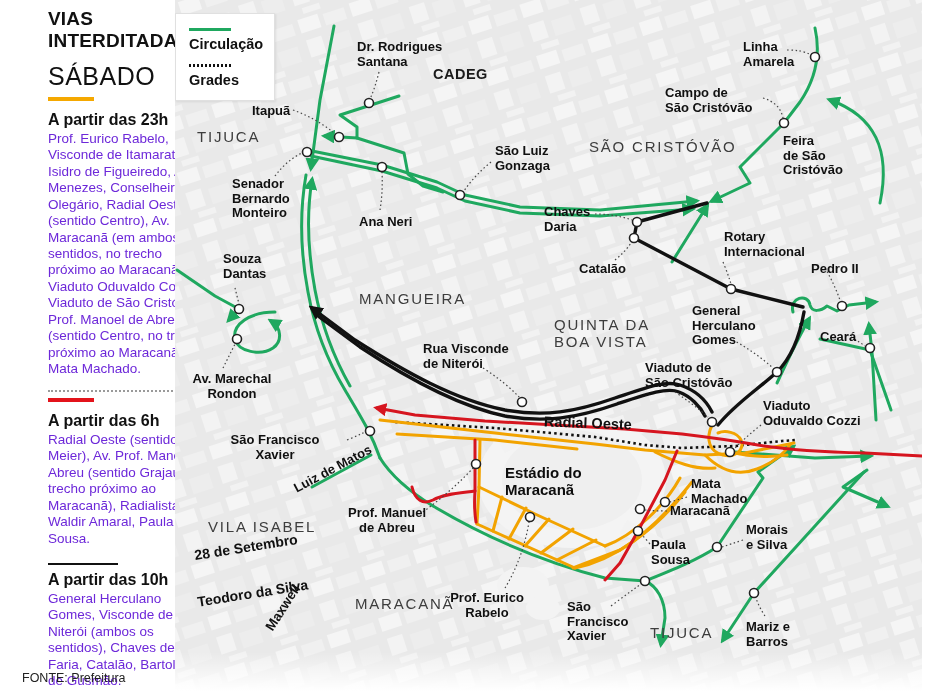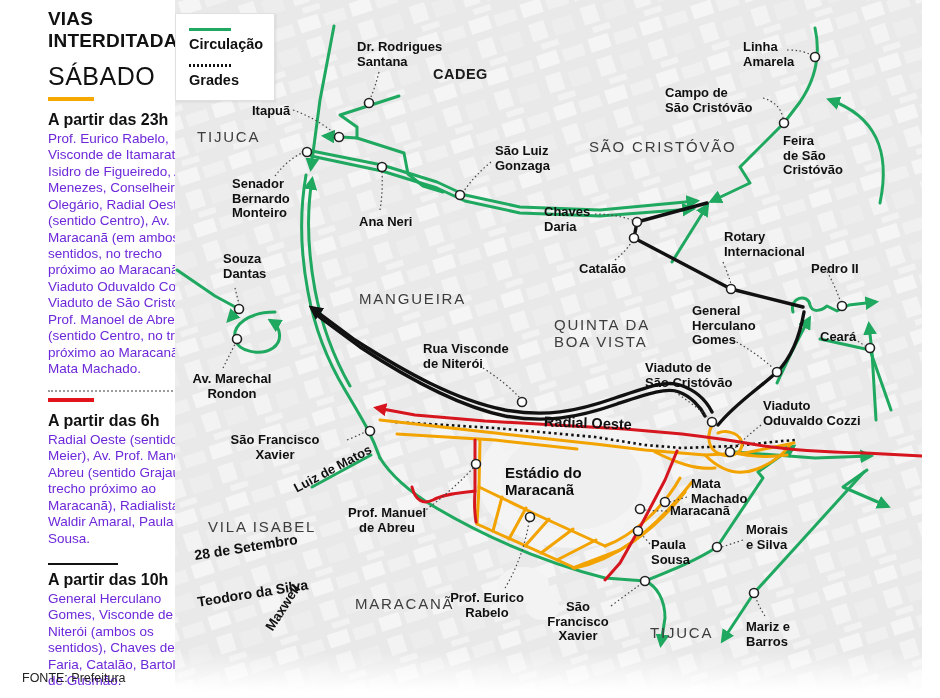--- a/index.html
+++ b/index.html
@@ -27,21 +27,21 @@
   .lg-dotted{width:42px;height:3px;margin:12px 0 5px 0;
       background:repeating-linear-gradient(90deg,#111 0 2px,transparent 2px 4px);}
   .lg-label{font-size:14.5px;font-weight:800;}
   
   .lbl{position:absolute;white-space:pre-line;}
   .street{font-size:13px;font-weight:700;line-height:1.12;color:#101010;}
   .place{font-size:15px;font-weight:400;line-height:1.15;letter-spacing:1.8px;color:#3d3d3d;}
   .bold15{font-size:14.5px;font-weight:700;letter-spacing:.5px;color:#1a1a1a;}
   .stadium{font-size:15px;font-weight:800;line-height:1.15;color:#0d0d0d;}
   .ctr{text-align:center;}
-  .rgt{text-align:center;}
+  .rgt{text-align:left;margin-left:20px;}
 </style>
 </head>
 <body>
 <div id="page">
 
   <div id="sidebar">
     <div class="sb-title lbl-static" style="white-space:pre-line">VIAS
 INTERDITADAS</div>
     <div class="sb-day">SÁBADO</div>
     <div class="sb-bar" style="background:#F5A800"></div>

